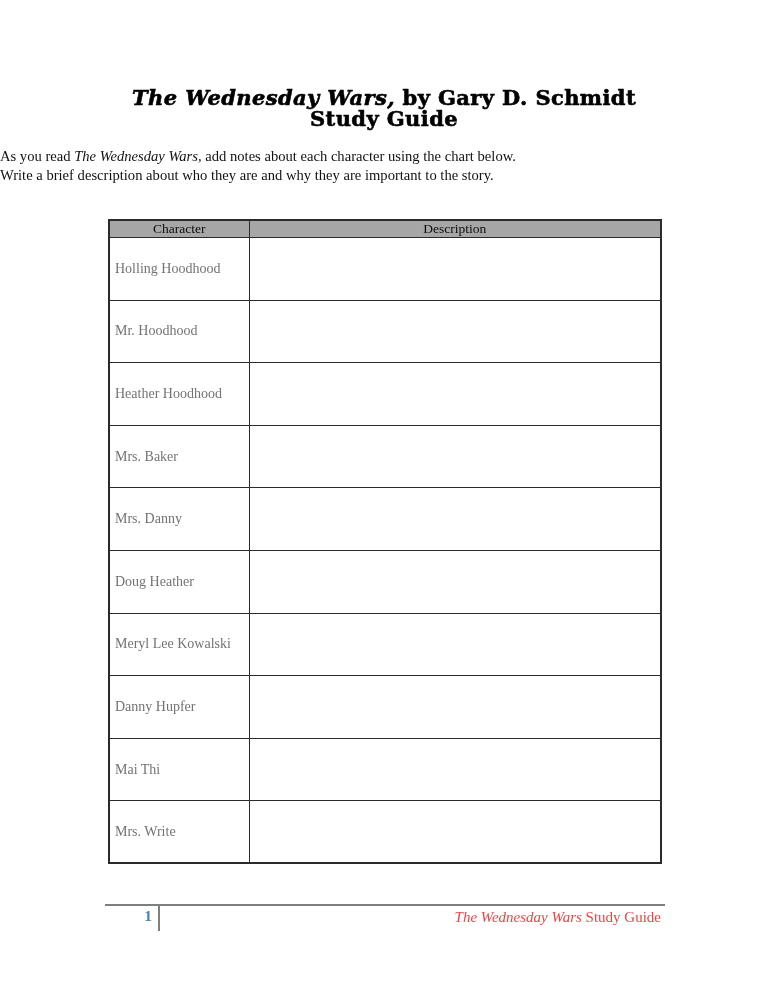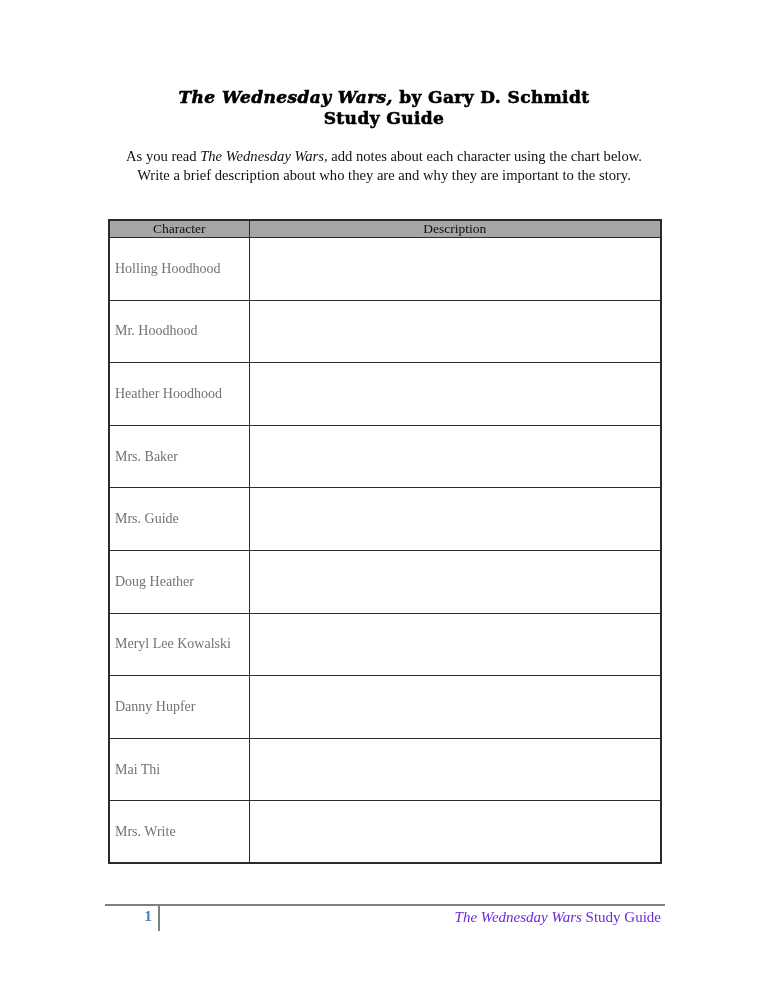--- a/index.html
+++ b/index.html
@@ -16,35 +16,35 @@
 
   
   .doc-title {
     position: absolute;
     top: 87px;
     left: 0;
     width: 768px;
     text-align: center;
     font-family: "DejaVu Serif", serif;
     font-weight: bold;
-    font-size: 17px;
+    font-size: 21px;
     line-height: 21px;
     letter-spacing: 0.4px;
     color: #000000;
     -webkit-text-stroke: 0.6px #000000;
   }
   .italic { font-style: italic; }
 
   
   .intro {
     position: absolute;
     top: 147px;
     left: 0;
     width: 768px;
-    text-align: center;
+    text-align: left;
     font-size: 14.6px;
     line-height: 19px;
     color: #111111;
   }
 
   
   table.chart {
     position: absolute;
     top: 219px;
     left: 108px;
@@ -106,21 +106,21 @@
     height: 27px;
     background: #7f7f7f;
   }
   .footer-right {
     position: absolute;
     top: 908px;
     left: 0;
     width: 661px;
     text-align: right;
     font-size: 15px;
-    color: #6d28d9;
+    color: #ef4444;
     line-height: 18px;
   }
 </style>
 </head>
 <body>
 
 <div class="page">
 
   <header class="doc-title">
     <div><span class="italic">The Wednesday Wars,</span><span> by Gary D. Schmidt</span></div>
@@ -154,21 +154,21 @@
       </tr>
       <tr>
         <td>Heather Hoodhood</td>
         <td></td>
       </tr>
       <tr>
         <td>Mrs. Baker</td>
         <td></td>
       </tr>
       <tr>
-        <td>Mrs. Guide</td>
+        <td>Mrs. Danny</td>
         <td></td>
       </tr>
       <tr>
         <td>Doug Heather</td>
         <td></td>
       </tr>
       <tr>
         <td>Meryl Lee Kowalski</td>
         <td></td>
       </tr>

